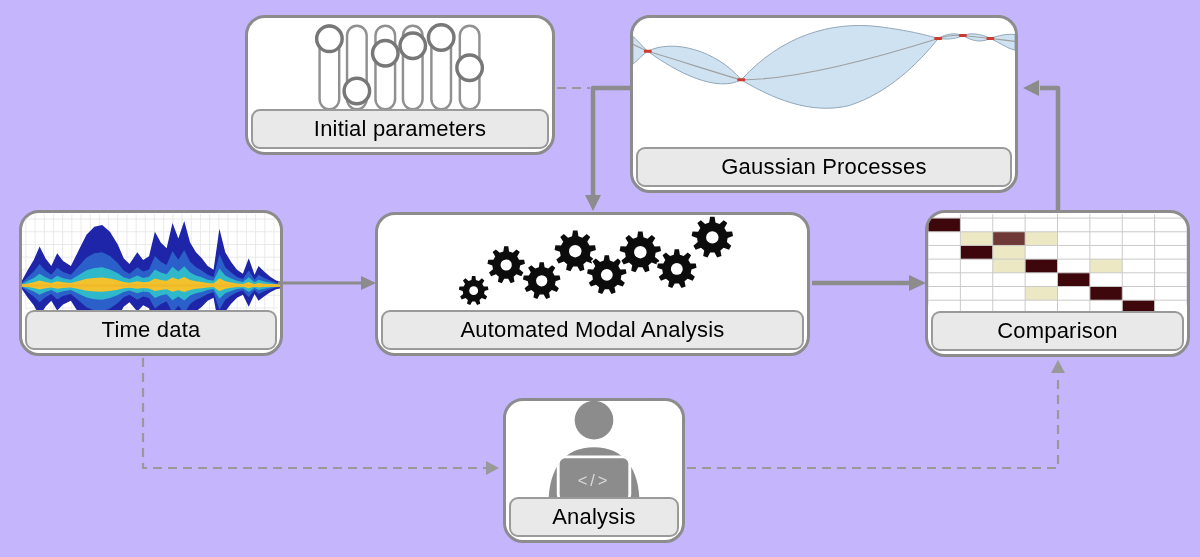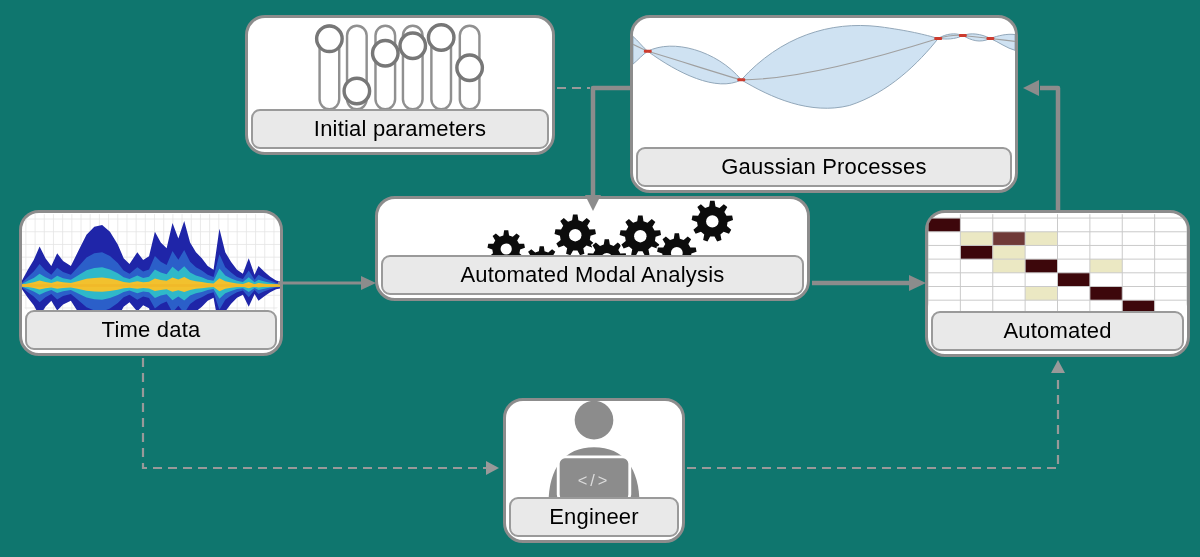--- a/index.html
+++ b/index.html
@@ -1,16 +1,16 @@
 <!DOCTYPE html>
 <html style="--box-border: #8c8c8c; --label-bg: #e9e9e9; --arrow-solid: #8c8c8c; --arrow-dashed: #999999; --gp-band: #cfe2f2; --gp-point: #cc3b2e; --matrix-dark: #3d070b; --matrix-mid: #6f3937; --matrix-light: #ebe8c3; --gear: #0c0c0c; --person: #8c8c8c; --wave-navy: #1f25a8; --wave-blue: #2b5fc9; --wave-cyan: #2fb8c9; --wave-yellow: #f2c12e;"><head>
 <meta charset="utf-8">
 <style>
   html,body{margin:0;padding:0;background:#fff;}
-  .stage{position:relative;width:1200px;height:557px;background:#0f766e;overflow:hidden;
+  .stage{position:relative;width:1200px;height:557px;background:#c4b5fd;overflow:hidden;
          font-family:"Liberation Sans", sans-serif;}
   .overlay{position:absolute;left:0;top:0;width:1200px;height:557px;pointer-events:none;z-index:5;}
   .node{position:absolute;background:#fff;border:3px solid var(--box-border,#8c8c8c);
         border-radius:20px;box-sizing:border-box;z-index:2;}
   .graphic{position:absolute;left:0;top:0;width:100%;border-radius:16px;overflow:hidden;}
   .label{position:absolute;left:3px;right:3px;bottom:3px;height:40px;
          background:var(--label-bg,#e9e9e9);border:2.5px solid #9a9a9a;border-radius:9px;
          box-sizing:border-box;display:flex;align-items:center;justify-content:center;
          font-size:22px;color:#000;letter-spacing:0.2px;z-index:3;}
   .edge{stroke:var(--arrow-solid,#8c8c8c);fill:none;stroke-linejoin:round;}
@@ -156,21 +156,21 @@
         <line x1="0" y1="96" x2="264" y2="96" class="wavegrid"></line>
         <polygon points="0,68.0 6,57.0 12,47.0 18,33.0 24,45.0 30,53.0 36,40.0 42,48.0 50,53.0 58,37.0 66,21.0 74,13.0 82,11.0 90,18.0 98,31.0 104,45.0 110,51.0 118,39.0 124,47.0 130,43.0 136,18.0 142,29.0 148,35.0 154,9.0 160,25.0 166,7.0 172,29.0 178,39.0 184,45.0 190,53.0 196,57.0 202,15.0 208,39.0 214,49.0 220,57.0 226,61.0 232,45.0 238,62.0 242,53.0 248,59.0 254,64.0 260,68.0 264,69.0 264,76.1 260,76.9 254,80.0 248,83.9 242,88.6 238,81.6 232,94.8 226,82.4 220,85.5 214,91.7 208,99.5 202,118.2 196,85.5 190,88.6 184,94.8 178,99.5 172,107.3 166,124.5 160,110.4 154,122.9 148,102.6 142,107.3 136,115.9 130,96.4 124,93.3 118,99.5 110,90.2 104,94.8 98,105.8 90,115.9 82,121.4 74,119.8 66,113.6 58,101.1 50,88.6 42,92.5 36,98.7 30,88.6 24,94.8 18,104.2 12,93.3 6,85.5 0,76.9" fill="#1f25a8"></polygon>
         <polygon points="0,70.3 6,64.2 12,58.7 18,51.0 24,57.6 30,62.0 36,54.8 42,59.3 50,62.0 58,53.2 66,44.4 74,40.0 82,38.9 90,42.8 98,49.9 104,57.6 110,60.9 118,54.3 124,58.7 130,56.5 136,42.8 142,48.8 148,52.1 154,37.8 160,46.6 166,36.7 172,48.8 178,54.3 184,57.6 190,62.0 196,64.2 202,41.1 208,54.3 214,59.8 220,64.2 226,66.4 232,57.6 238,67.0 242,62.0 248,65.3 254,68.0 260,70.3 264,70.8 264,74.7 260,75.1 254,76.9 248,79.0 242,81.6 238,77.7 232,85.0 226,78.1 220,79.9 214,83.3 208,87.6 202,97.9 196,79.9 190,81.6 184,85.0 178,87.6 172,91.9 166,101.3 160,93.6 154,100.5 148,89.3 142,91.9 136,96.6 130,85.9 124,84.2 118,87.6 110,82.4 104,85.0 98,91.0 90,96.6 82,99.6 74,98.7 66,95.3 58,88.4 50,81.6 42,83.7 36,87.2 30,81.6 24,85.0 18,90.2 12,84.2 6,79.9 0,75.1" fill="#2b5fc9"></polygon>
         <polygon points="0,71.5 6,68.2 12,65.2 18,61.0 24,64.6 30,67.0 36,63.1 42,65.5 50,67.0 58,62.2 66,57.4 74,55.0 82,54.4 90,56.5 98,60.4 104,64.6 110,66.4 118,62.8 124,65.2 130,64.0 136,56.5 142,59.8 148,61.6 154,53.8 160,58.6 166,53.2 172,59.8 178,62.8 184,64.6 190,67.0 196,68.2 202,55.6 208,62.8 214,65.8 220,68.2 226,69.4 232,64.6 238,69.7 242,67.0 248,68.8 254,70.3 260,71.5 264,71.8 264,73.9 260,74.2 254,75.1 248,76.3 242,77.7 238,75.6 232,79.6 226,75.8 220,76.7 214,78.6 208,81.0 202,86.6 196,76.7 190,77.7 184,79.6 178,81.0 172,83.3 166,88.4 160,84.2 154,88.0 148,81.9 142,83.3 136,85.9 130,80.0 124,79.1 118,81.0 110,78.1 104,79.6 98,82.8 90,85.9 82,87.5 74,87.0 66,85.2 58,81.4 50,77.7 42,78.8 36,80.7 30,77.7 24,79.6 18,82.4 12,79.1 6,76.7 0,74.2" fill="#2fb8c9"></polygon>
         <polygon points="0,72.3 6,70.9 12,69.6 18,67.8 24,69.4 30,70.4 36,68.7 42,69.8 50,70.4 58,68.3 66,66.2 74,65.2 82,64.9 90,65.8 98,67.5 104,69.4 110,70.1 118,68.6 124,69.6 130,69.1 136,65.8 142,67.3 148,68.1 154,64.7 160,66.8 166,64.4 172,67.3 178,68.6 184,69.4 190,70.4 196,70.9 202,65.5 208,68.6 214,69.9 220,70.9 226,71.4 232,69.4 238,71.6 242,70.4 248,71.2 254,71.8 260,72.3 264,72.5 264,73.4 260,73.5 254,73.9 248,74.4 242,75.0 238,74.1 232,75.8 226,74.2 220,74.6 214,75.4 208,76.4 202,78.9 196,74.6 190,75.0 184,75.8 178,76.4 172,77.5 166,79.7 160,77.9 154,79.5 148,76.9 142,77.5 136,78.6 130,76.0 124,75.6 118,76.4 110,75.2 104,75.8 98,77.3 90,78.6 82,79.3 74,79.1 66,78.3 58,76.7 50,75.0 42,75.5 36,76.3 30,75.0 24,75.8 18,77.1 12,75.6 6,74.6 0,73.5" fill="#f2c12e"></polygon>
         <rect x="0" y="71.6" width="264" height="2.8" fill="#f0b929"></rect>
       </svg>
     <div class="label">Time data</div>
   </div>
 
-  <div class="node" style="left:375px;top:196px;width:435px;height:105px">
+  <div class="node" style="left:375px;top:212px;width:435px;height:144px">
     <svg id="gears-svg" class="graphic" viewBox="0 0 435 100" style="height:100px">
         <polygon points="94.7,65.1 95.3,61.1 98.7,61.1 99.3,65.1 102.2,66.2 105.3,63.5 107.9,65.7 105.7,69.2 107.3,71.8 111.4,71.8 112.0,75.1 108.1,76.4 107.6,79.4 110.7,82.0 109.1,84.9 105.2,83.4 102.9,85.4 103.7,89.4 100.5,90.6 98.5,87.0 95.5,87.0 93.5,90.6 90.3,89.4 91.1,85.4 88.8,83.4 84.9,84.9 83.3,82.0 86.4,79.4 85.9,76.4 82.0,75.1 82.6,71.8 86.7,71.8 88.3,69.2 86.1,65.7 88.7,63.5 91.8,66.2" class="gear"></polygon>
         <circle cx="97" cy="76" r="4.5" class="gearhole"></circle>
         <polygon points="127.1,36.2 127.9,31.1 132.1,31.1 132.9,36.2 136.6,37.6 140.5,34.2 143.8,36.9 141.1,41.3 143.0,44.7 148.2,44.6 149.0,48.8 144.1,50.5 143.4,54.3 147.4,57.6 145.3,61.3 140.4,59.4 137.5,61.9 138.4,67.0 134.5,68.5 132.0,63.9 128.0,63.9 125.5,68.5 121.6,67.0 122.5,61.9 119.6,59.4 114.7,61.3 112.6,57.6 116.6,54.3 115.9,50.5 111.0,48.8 111.8,44.6 117.0,44.7 118.9,41.3 116.2,36.9 119.5,34.2 123.4,37.6" class="gear"></polygon>
         <circle cx="130" cy="50" r="5.7" class="gearhole"></circle>
         <polygon points="163.1,52.2 163.9,47.1 168.1,47.1 168.9,52.2 172.6,53.6 176.5,50.2 179.8,52.9 177.1,57.3 179.0,60.7 184.2,60.6 185.0,64.8 180.1,66.5 179.4,70.3 183.4,73.6 181.3,77.3 176.4,75.4 173.5,77.9 174.4,83.0 170.5,84.5 168.0,79.9 164.0,79.9 161.5,84.5 157.6,83.0 158.5,77.9 155.6,75.4 150.7,77.3 148.6,73.6 152.6,70.3 151.9,66.5 147.0,64.8 147.8,60.6 153.0,60.7 154.9,57.3 152.2,52.9 155.5,50.2 159.4,53.6" class="gear"></polygon>
         <circle cx="166" cy="66" r="5.7" class="gearhole"></circle>
         <polygon points="196.8,20.8 197.7,15.1 202.3,15.1 203.2,20.8 207.3,22.3 211.6,18.5 215.2,21.5 212.2,26.4 214.4,30.2 220.1,30.1 221.0,34.7 215.5,36.5 214.8,40.8 219.2,44.4 216.9,48.5 211.5,46.4 208.2,49.2 209.3,54.8 204.9,56.4 202.2,51.4 197.8,51.4 195.1,56.4 190.7,54.8 191.8,49.2 188.5,46.4 183.1,48.5 180.8,44.4 185.2,40.8 184.5,36.5 179.0,34.7 179.9,30.1 185.6,30.2 187.8,26.4 184.8,21.5 188.4,18.5 192.7,22.3" class="gear"></polygon>
         <circle cx="200" cy="36" r="6.3" class="gearhole"></circle>
         <polygon points="228.9,45.5 229.8,40.1 234.2,40.1 235.1,45.5 238.9,46.9 243.1,43.3 246.5,46.2 243.7,50.9 245.7,54.5 251.2,54.4 252.0,58.7 246.8,60.5 246.1,64.6 250.3,68.0 248.1,71.9 243.0,69.9 239.8,72.6 240.9,77.9 236.7,79.4 234.1,74.7 229.9,74.7 227.3,79.4 223.1,77.9 224.2,72.6 221.0,69.9 215.9,71.9 213.7,68.0 217.9,64.6 217.2,60.5 212.0,58.7 212.8,54.4 218.3,54.5 220.3,50.9 217.5,46.2 220.9,43.3 225.1,46.9" class="gear"></polygon>
@@ -211,27 +211,27 @@
         <line x1="265" y1="0" x2="265" y2="102" class="gridline"></line>
         <line x1="0" y1="4" x2="265" y2="4" class="gridline"></line>
         <line x1="0" y1="18" x2="265" y2="18" class="gridline"></line>
         <line x1="0" y1="32" x2="265" y2="32" class="gridline"></line>
         <line x1="0" y1="46" x2="265" y2="46" class="gridline"></line>
         <line x1="0" y1="60" x2="265" y2="60" class="gridline"></line>
         <line x1="0" y1="74" x2="265" y2="74" class="gridline"></line>
         <line x1="0" y1="88" x2="265" y2="88" class="gridline"></line>
         <line x1="0" y1="102" x2="265" y2="102" class="gridline"></line>
       </svg>
-    <div class="label">Automated</div>
+    <div class="label">Comparison</div>
   </div>
 
   <div class="node" style="left:503px;top:398px;width:182px;height:145px">
     <svg class="graphic" viewBox="0 0 182 104" style="height:104px">
       <circle class="person" cx="91" cy="18" r="20"></circle>
       <path class="person" d="M 44,104 C 44,68 60,46 91,46 C 122,46 138,68 138,104 Z"></path>
       <rect class="person" x="54" y="56" width="74" height="46" rx="7" stroke="#ffffff" stroke-width="3"></rect>
       <text x="91" y="86" text-anchor="middle" font-size="17" letter-spacing="3" fill="#dcdcdc" font-family="Liberation Sans, sans-serif">&lt;/&gt;</text>
       <rect class="person" x="42" y="98" width="98" height="8" rx="3"></rect>
     </svg>
-    <div class="label">Engineer</div>
+    <div class="label">Analysis</div>
   </div>
 
 </div>
 
 </body></html>

